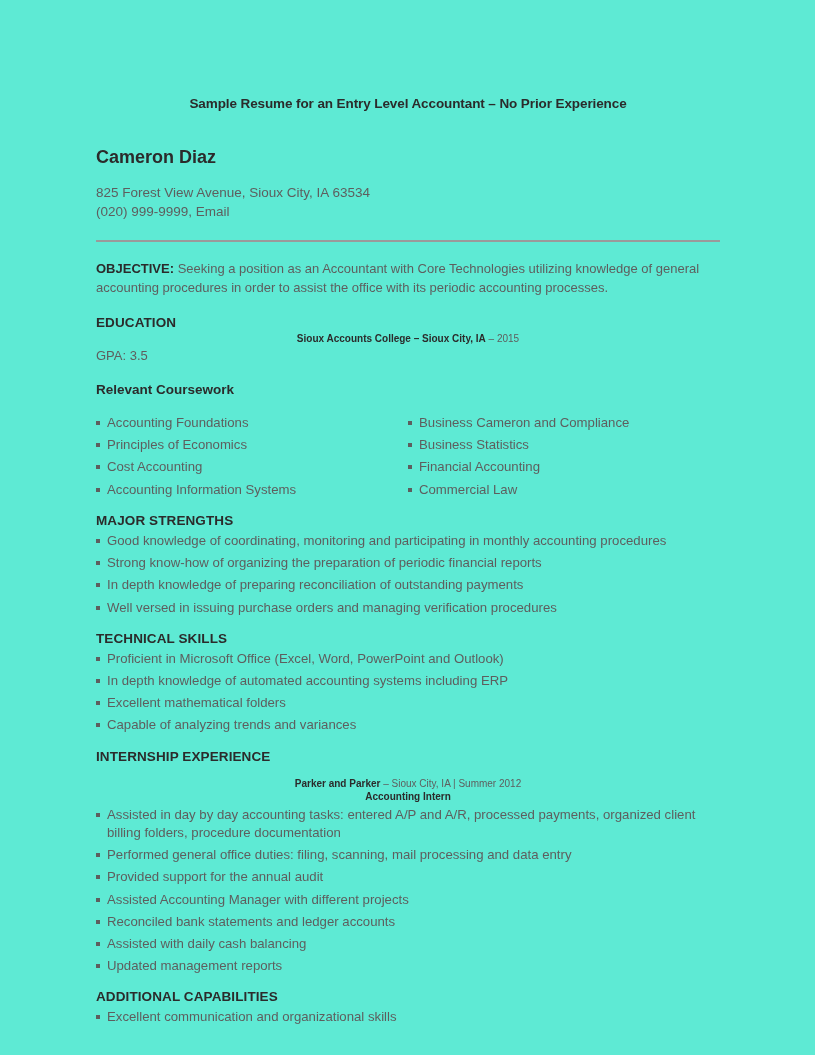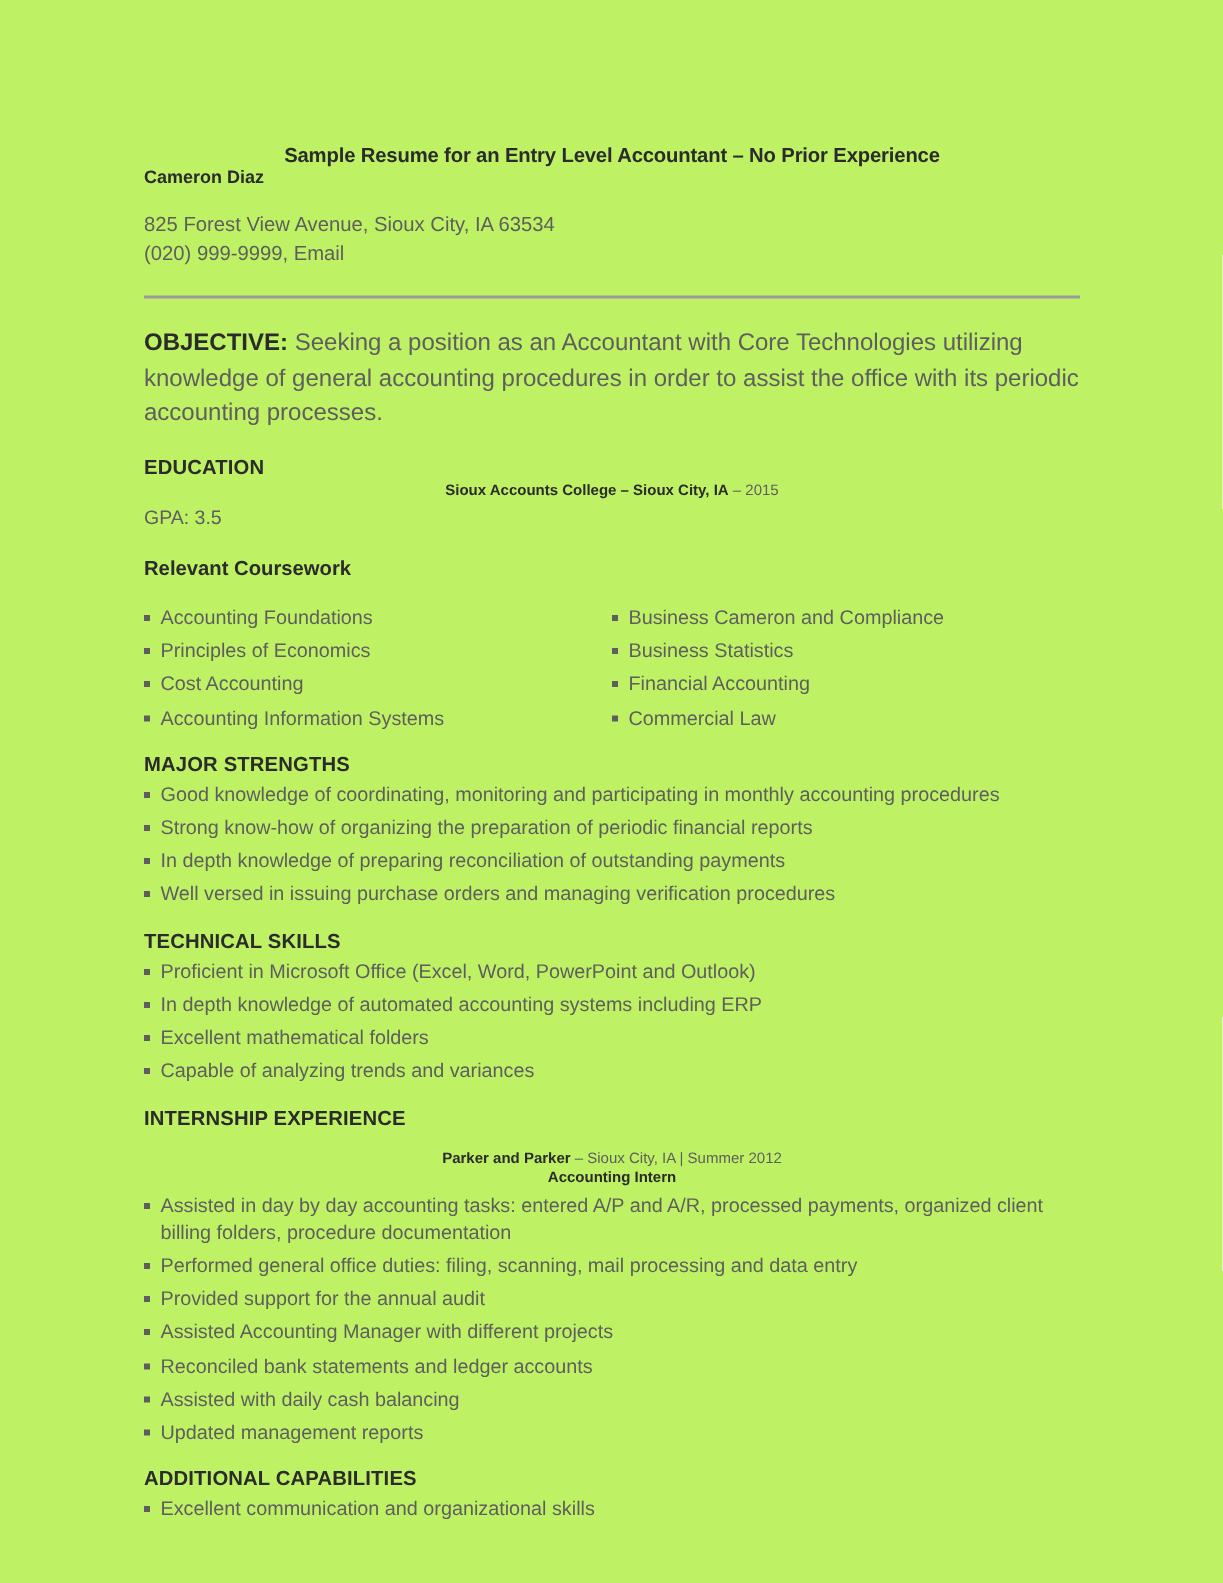--- a/index.html
+++ b/index.html
@@ -13,55 +13,56 @@
     font-family: "Liberation Sans", sans-serif;
     color: #595959;
     -webkit-font-smoothing: antialiased;
   }
   .page {
     position: relative;
     width: 815px;
     height: 1055px;
     box-sizing: border-box;
     padding: 0;
-    background: #bef264;
+    background: #5eead4;
   }
   .doc {
     position: absolute;
     left: 96px;
     top: 0;
     width: 624px;
   }
   .doc-title {
     text-align: center;
     font-size: 13.5px;
     font-weight: bold;
     color: #2b2b2b;
     margin-top: 96px;
     letter-spacing: -0.1px;
   }
   .name {
-    font-size: 12px;
-    font-weight: bold;
-    color: #2b2b2b;
+    font-size: 18px;
+    font-weight: bold;
+    color: #2b2b2b;
+    margin-top: 36px;
   }
   .contact {
     font-size: 13.5px;
     color: #5e5e5e;
     margin-top: 15px;
     line-height: 1.42;
   }
   .rule {
     height: 0;
     border-top: 2px solid #9a9a9a;
     margin-top: 19px;
     width: 624px;
   }
   .objective {
-    font-size: 16px;
+    font-size: 13px;
     color: #5e5e5e;
     margin-top: 18px;
     line-height: 1.45;
   }
   .objective .lead {
     font-weight: bold;
     color: #2b2b2b;
   }
   .section-head {
     font-size: 13.5px;

